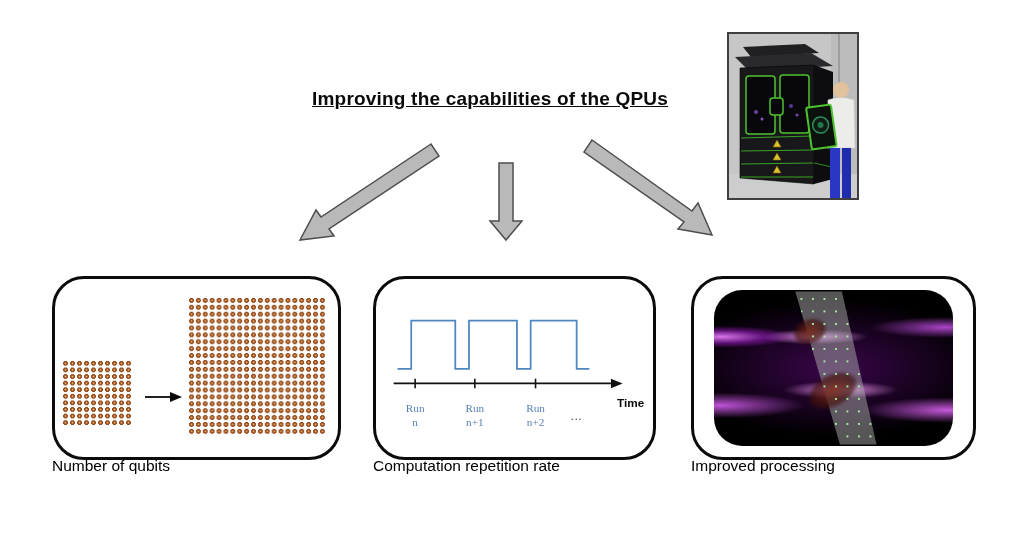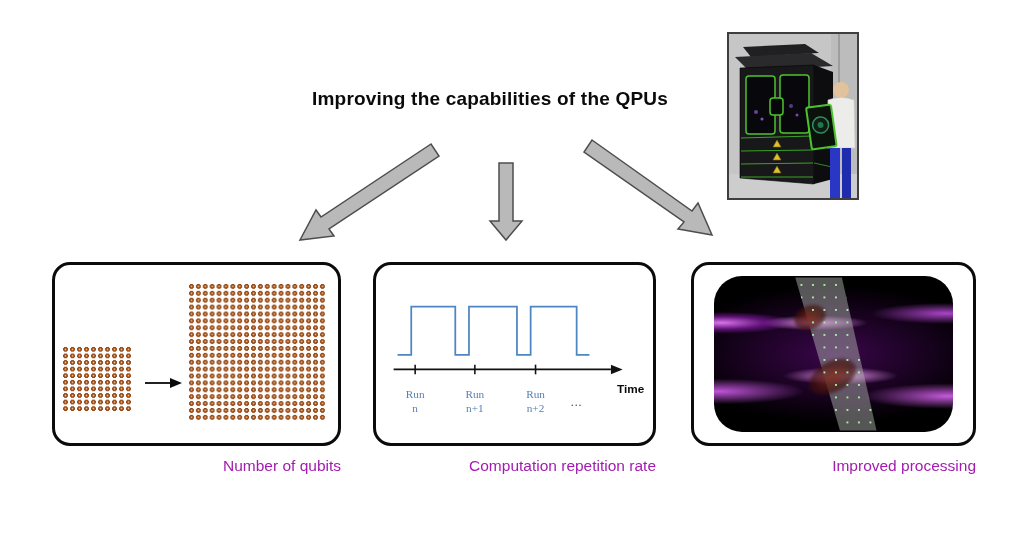--- a/index.html
+++ b/index.html
@@ -3,30 +3,30 @@
 <meta charset="utf-8">
 <style>
   html,body{margin:0;padding:0;background:#ffffff;}
   #stage{
     position:relative;width:1024px;height:547px;background:#ffffff;overflow:hidden;
     font-family:"Liberation Sans",sans-serif;color:#111;
   }
   
   .fig-title{
     position:absolute;left:0;top:88px;width:980px;text-align:center;
-    font-size:19px;font-weight:bold;letter-spacing:.2px;color:#0a0a0a;
+    font-size:19px;font-weight:bold;letter-spacing:.2px;color:#0a0a0a;text-decoration:underline;
   }
   
   .arrows-layer{position:absolute;left:0;top:0;width:1024px;height:547px;pointer-events:none;}
   
   .qpu-photo{position:absolute;left:727px;top:32px;width:132px;height:168px;}
   
   .panel{
-    position:absolute;top:262px;height:184px;background:#fff;
-    border:3px solid #0b0b0b;border-radius:18px;box-sizing:border-box;
+    position:absolute;top:276px;height:184px;background:#fff;
+    border:3px solid #0b0b0b;border-radius:32px;box-sizing:border-box;
   }
   .panel-1{left:52px;width:289px;}
   .panel-2{left:373px;width:283px;}
   .panel-3{left:691px;width:285px;}
   
   .dot-grid{
     position:absolute;
     background-image:radial-gradient(circle 3.1px at 3.5px 3.3px,
       #f0c493 0px,#c97c3a 0.8px,#7c3d1a 1.7px,#a85a28 2.3px,rgba(0,0,0,0) 2.7px);
     background-size:7px 6.6px;
@@ -62,21 +62,21 @@
     position:absolute;inset:0;
     clip-path:polygon(34% 1%, 53.5% 1%, 68% 99%, 52.7% 99%);
     background-image:radial-gradient(circle 1.5px at 2px 2px,#a6eda2 65%,rgba(0,0,0,0) 75%);
     background-size:11.5px 12.5px;background-position:5px 7px;
   }
   .blob{position:absolute;border-radius:50%;filter:blur(1.5px);
     background:radial-gradient(ellipse at center, rgba(122,42,26,.9), rgba(62,16,8,.65) 60%, rgba(0,0,0,0) 95%);}
   .blob-1{left:35%;top:16%;width:10%;height:21%;transform:rotate(68deg);}
   .blob-2{left:43%;top:48%;width:13%;height:33%;transform:rotate(62deg);}
   
-  .panel-label{position:absolute;top:457px;height:22px;text-align:right;font-size:15.5px;color:#a21caf;}
+  .panel-label{position:absolute;top:457px;height:22px;text-align:left;font-size:15.5px;color:#000000;}
   .panel-label.l1{left:52px;width:289px;}
   .panel-label.l2{left:373px;width:283px;}
   .panel-label.l3{left:691px;width:285px;}
   
   .caption{
     position:absolute;left:12px;top:511px;width:1000px;text-align:center;
     font-size:18px;letter-spacing:.7px;color:#141414;
   }
 </style>
 </head>

